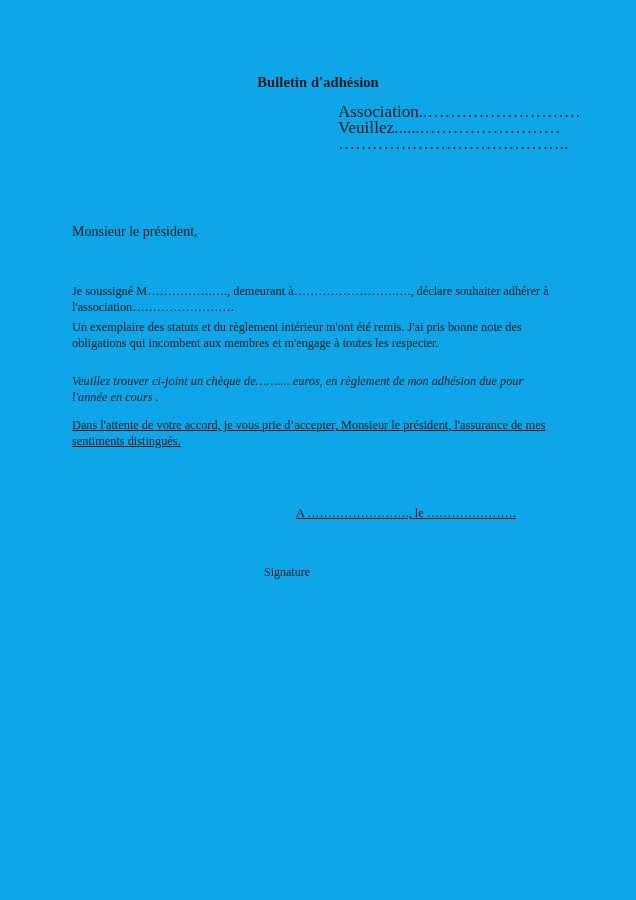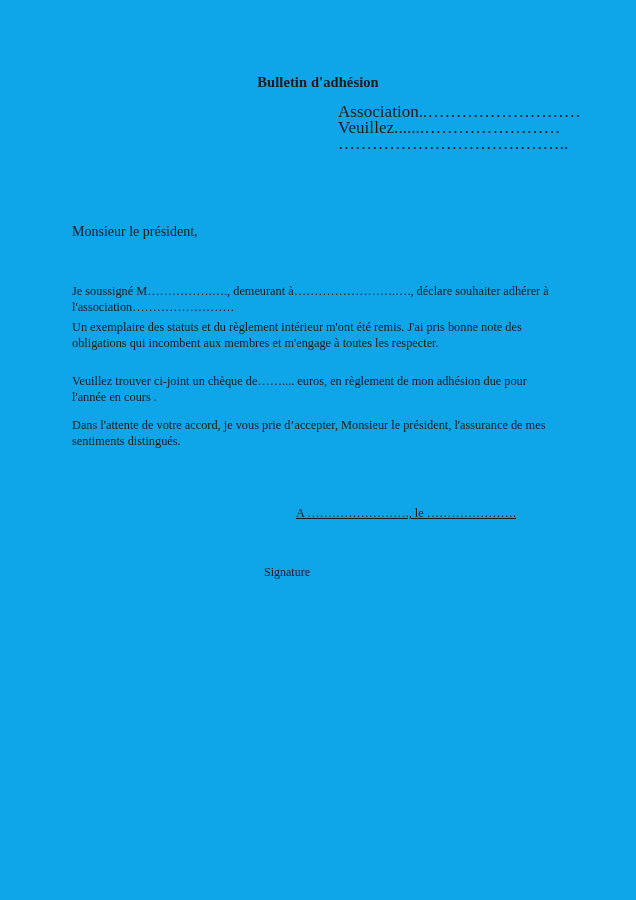--- a/index.html
+++ b/index.html
@@ -64,22 +64,22 @@
   .body-text {
     position: absolute;
     left: 72px;
     width: 487px;
     font-size: 12.3px;
     line-height: 16.2px;
     text-align: left;
   }
   .p1 { top: 283px; }
   .p2 { top: 319px; }
-  .p3 { top: 373px; }
-  .p4 { top: 417px; }
+  .p3 { top: 373px; font-style: italic; }
+  .p4 { top: 417px; text-decoration: underline; }
 
   
   .date-line {
     position: absolute;
     top: 505px;
     left: 296px;
     font-size: 12.3px;
     line-height: 16px;
     white-space: nowrap;
     text-decoration: underline;

